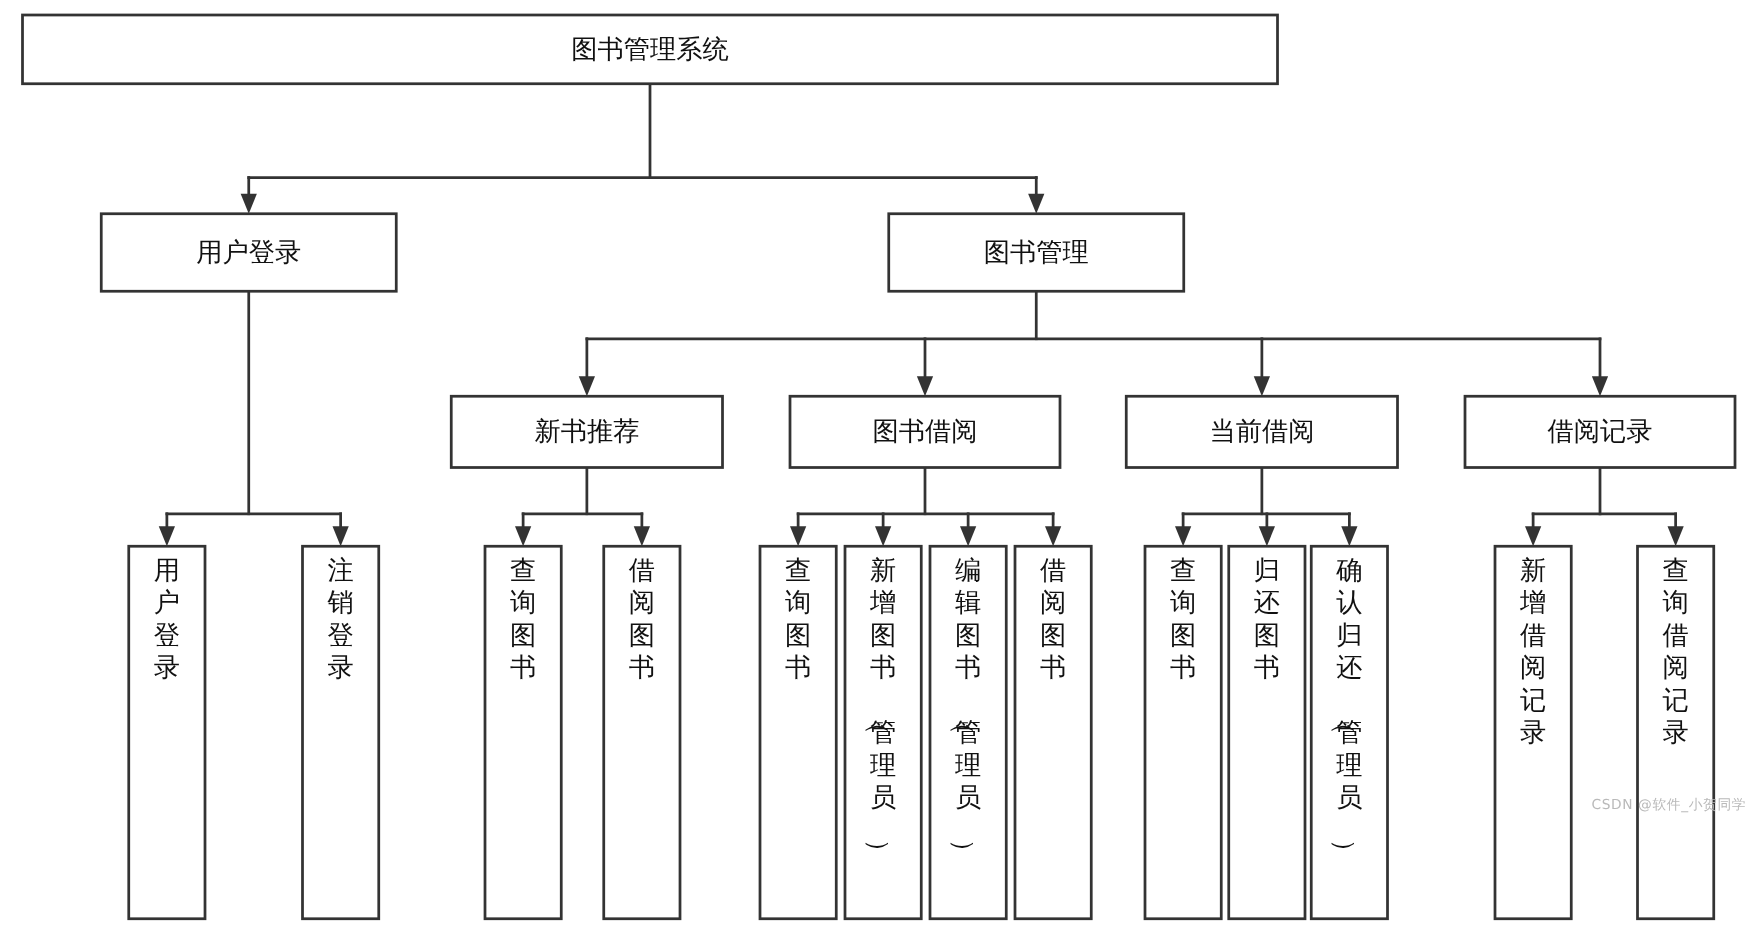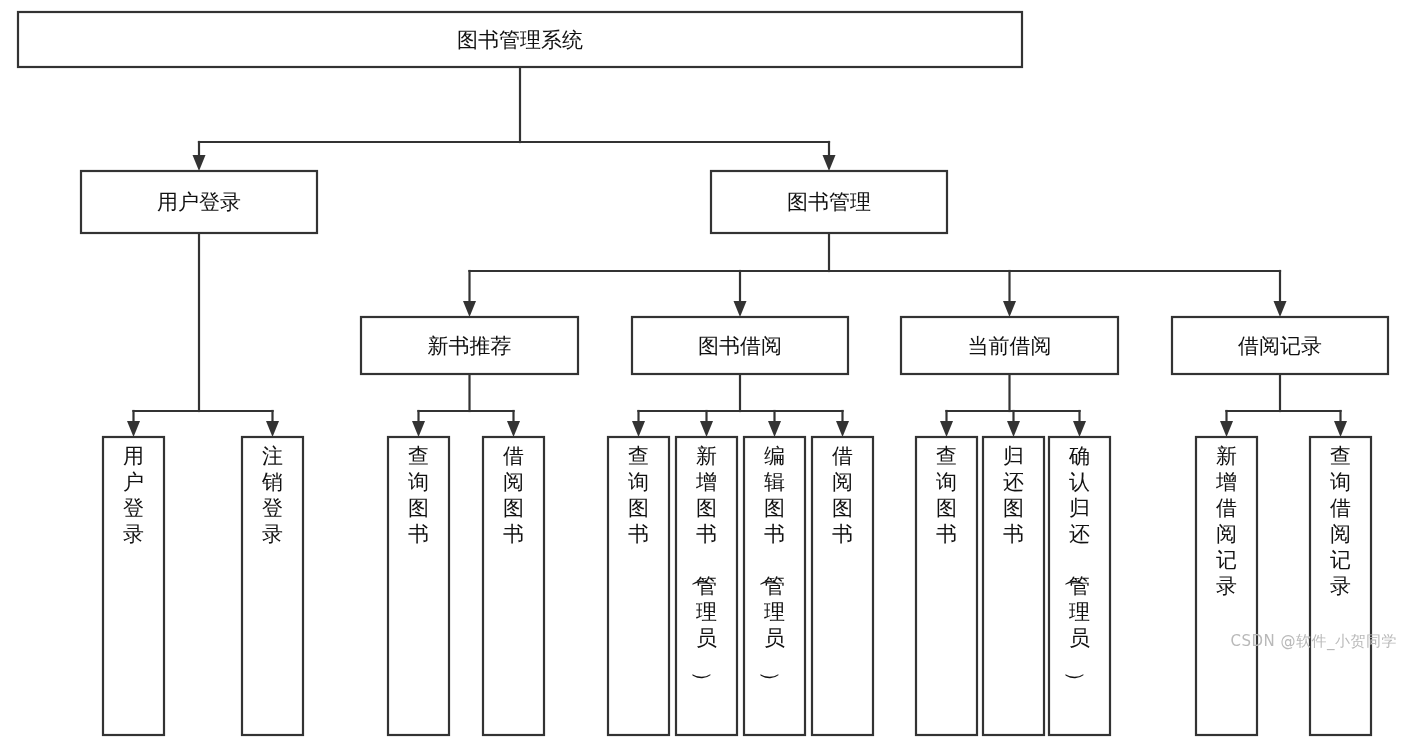--- a/index.html
+++ b/index.html
@@ -51,21 +51,21 @@
     font-family: "DejaVu Sans", "Liberation Sans", sans-serif;
     font-size: 21px;
     fill: #111111;
     text-anchor: middle;
   }
   .watermark {
     position: absolute;
     right: 8px;
     bottom: 4px;
     font-family: "DejaVu Sans", "Liberation Sans", sans-serif;
-    font-size: 15px;
+    font-size: 11px;
     color: #b9b9b9;
     letter-spacing: 0.5px;
     white-space: nowrap;
     pointer-events: none;
   }
 </style>
 </head>
 <body>
 
 <div id="diagram-root">

